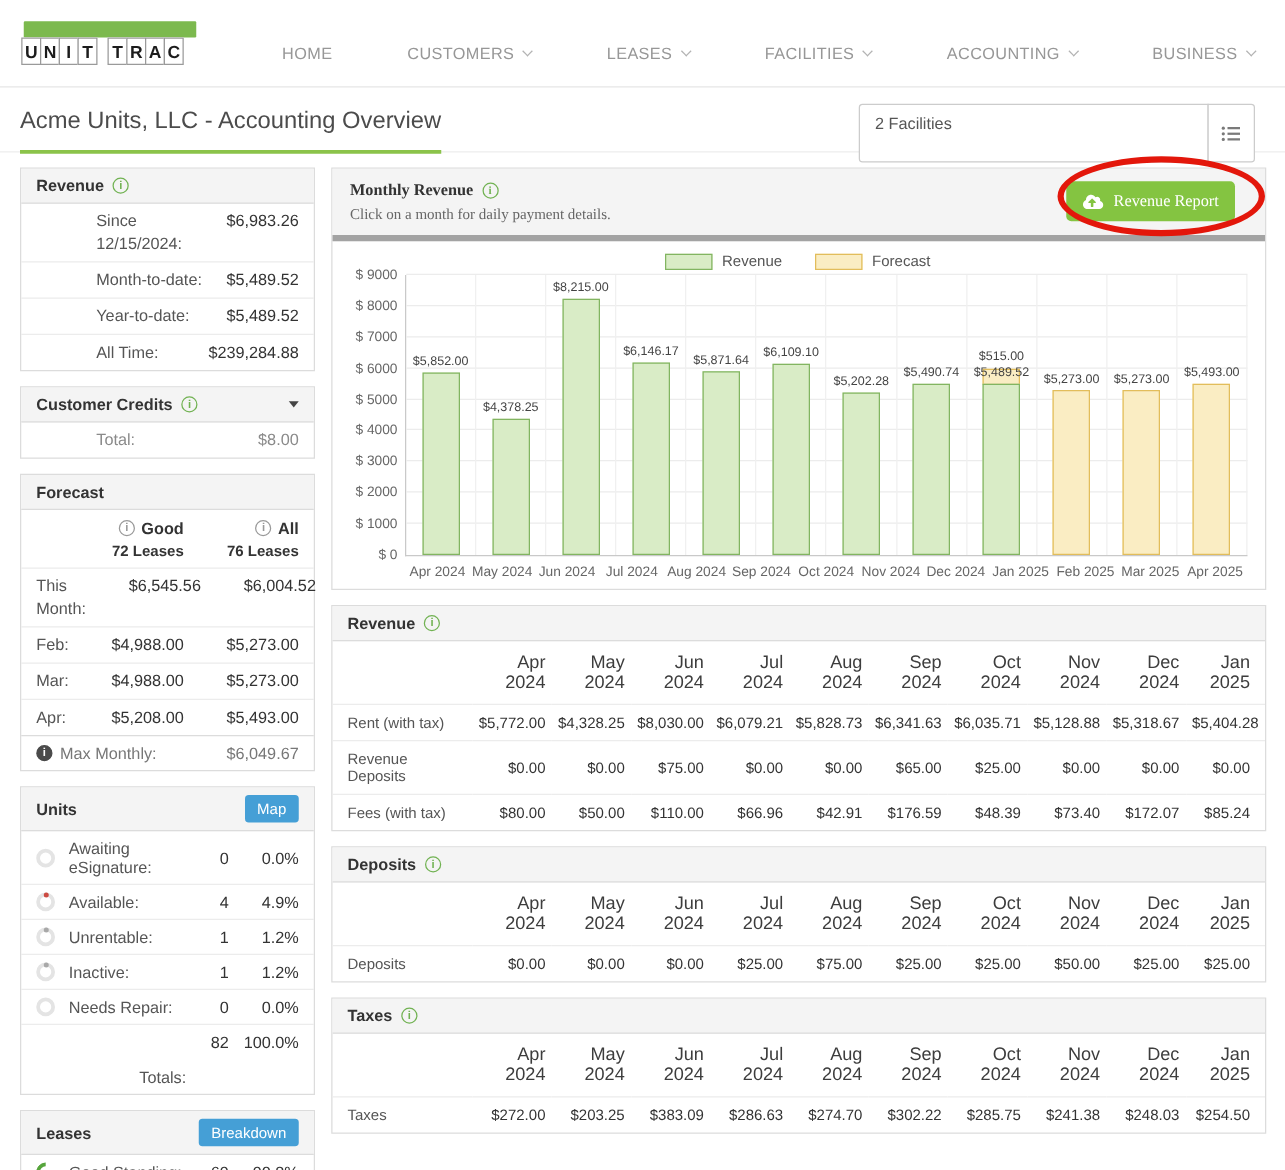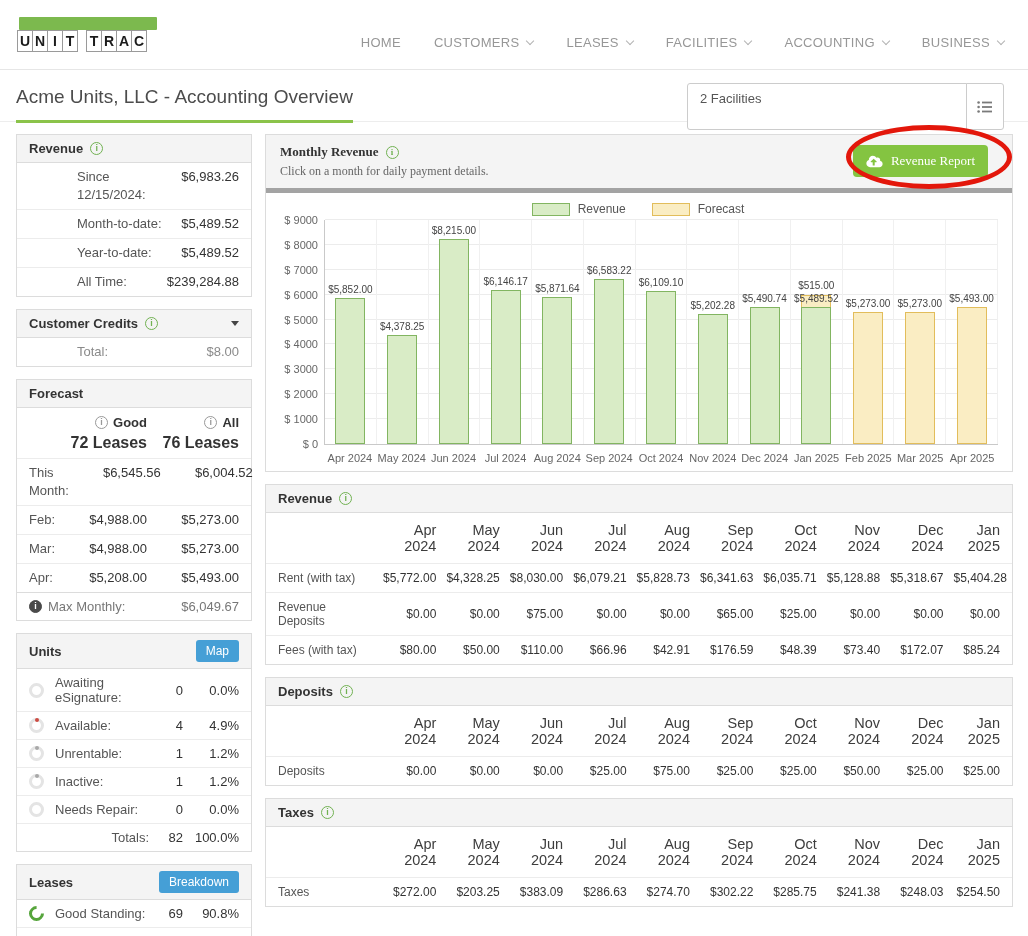--- a/index.html
+++ b/index.html
@@ -11,21 +11,21 @@
 
   
   header { display:flex; justify-content:space-between; align-items:center;
     height:70px; padding:0 24px 0 18px; border-bottom:1px solid #e6e6e6; }
   .logo { cursor:pointer; width:142px; }
   .roof { height:13px; background:#7cb94e; width:138px; margin-left:1px; border-radius:1px; }
   .letters { display:flex; align-items:flex-start; }
   .lbox { width:16px; height:22px; border:1px solid #9a9a9a; margin-left:-1px; background:#fff;
     font-weight:bold; font-size:14px; line-height:20px; text-align:center; color:#1c1c1c; }
   .word-gap { width:9px; }
-  nav { display:flex; gap:33px; align-items:center; font-size:13px; color:#979797; letter-spacing:.3px;margin-top:16px; }
+  nav { display:flex; gap:60px; align-items:center; font-size:13px; color:#979797; letter-spacing:.3px;margin-top:16px; }
   .nav-item { display:flex; align-items:center; gap:8px; cursor:pointer; }
   .chev { width:6px; height:6px; border-right:1.5px solid #b3b3b3; border-bottom:1.5px solid #b3b3b3;
     transform:rotate(45deg); margin-top:-4px; }
 
   
   .titlebar { position:relative; padding:16px 20px 0 16px; border-bottom:1px solid #ededed; }
   .titlebar h1 { display:inline-block; margin:0; font-size:19px; font-weight:400; color:#4c4c4c;
     padding-bottom:12px; border-bottom:3px solid #8bc34a; margin-bottom:-2px; }
   .fac { position:absolute; right:24px; top:13px; display:flex; height:47px; }
   .fac-value { width:280px; border:1px solid #ccc; border-radius:3px 0 0 3px; font-size:13px; color:#555;
@@ -51,34 +51,34 @@
 
   .kv { display:flex; justify-content:space-between; padding:5px 12px; font-size:13px;
     border-top:1px solid #ececec; line-height:18px; }
   .kv:first-child { border-top:none; }
   .kv .k { color:#555;margin-left:48px; } .kv .v { color:#333; }
   .kv.muted .k, .kv.muted .v { color:#8a8a8a; }
 
   .fhead { display:grid; grid-template-columns:1fr 92px 92px; padding:7px 12px 6px; font-size:13px; }
   .fhead .fc { text-align:right; }
   .fhead .fc .top { font-weight:bold; color:#333; display:flex; justify-content:flex-end; align-items:center; }
-  .fhead .fc .sub { font-weight:bold; font-size:16px; color:#333; margin-top:4px; }
+  .fhead .fc .sub { font-weight:bold; font-size:12px; color:#333; margin-top:4px; }
   .frow { display:grid; grid-template-columns:1fr 92px 92px; padding:5px 12px; font-size:13px;
     border-top:1px solid #ececec; line-height:18px; }
   .frow .k { color:#555; } .frow .v { text-align:right; color:#333; }
   .ffoot { display:flex; align-items:center; padding:6px 12px; font-size:13px; border-top:1px solid #dcdcdc; color:#777; }
   .ffoot .v { margin-left:auto; color:#777; }
 
   .urow { display:grid; grid-template-columns:26px 1fr 34px 56px; align-items:center;
     padding:6px 12px; font-size:13px; border-top:1px solid #ececec; }
   .urow:first-child { border-top:none; }
   .urow .k { color:#555; } .urow .c, .urow .p { text-align:right; color:#333; }
   .totrow { display:grid; grid-template-columns:1fr 34px 56px; padding:6px 12px; font-size:13px;
     border-top:1px solid #ececec; color:#555; }
-  .totrow .k { text-align:right; } .totrow .c, .totrow .p { text-align:right; color:#333; }
+  .totrow .k { text-align:right;margin-top:28px; } .totrow .c, .totrow .p { text-align:right; color:#333; }
 
   .donut { width:15px; height:15px; border-radius:50%; border:3px solid #e4e4e4; position:relative; }
   .donut.green { border-color:#56a53c; border-top-color:transparent; transform:rotate(45deg); }
   .donut.dot-red::after, .donut.dot-gray::after { content:""; position:absolute; width:4px; height:4px;
     border-radius:50%; top:-3px; left:3px; }
   .donut.dot-red::after { background:#cc4b42; }
   .donut.dot-gray::after { background:#a8a8a8; }
 
   .btn-blue { margin-left:auto; background:#459fd6; color:#fff; border:none; border-radius:3px;
     font-size:12px; padding:4px 10px; font-family:inherit; cursor:pointer; }
@@ -407,26 +407,20 @@
                 <span class="blab" style="bottom: 157px;">$6,146.17</span>
               </div>
               <div class="ccol">
                 <div class="stack">
                   <div class="seg" style="height: 147px; background: rgb(217, 236, 198); border-color: rgb(130, 181, 97);"></div>
                 </div>
                 <span class="blab" style="bottom: 150px;">$5,871.64</span>
               </div>
               <div class="ccol">
                 <div class="stack">
-                  <div class="seg" style="height: 165px; background: rgb(217, 236, 198); border-color: rgb(130, 181, 97);"></div>
-                </div>
-                <span class="blab" style="bottom: 168px;">$6,583.22</span>
-              </div>
-              <div class="ccol">
-                <div class="stack">
                   <div class="seg" style="height: 153px; background: rgb(217, 236, 198); border-color: rgb(130, 181, 97);"></div>
                 </div>
                 <span class="blab" style="bottom: 156px;">$6,109.10</span>
               </div>
               <div class="ccol">
                 <div class="stack">
                   <div class="seg" style="height: 130px; background: rgb(217, 236, 198); border-color: rgb(130, 181, 97);"></div>
                 </div>
                 <span class="blab" style="bottom: 133px;">$5,202.28</span>
               </div>

